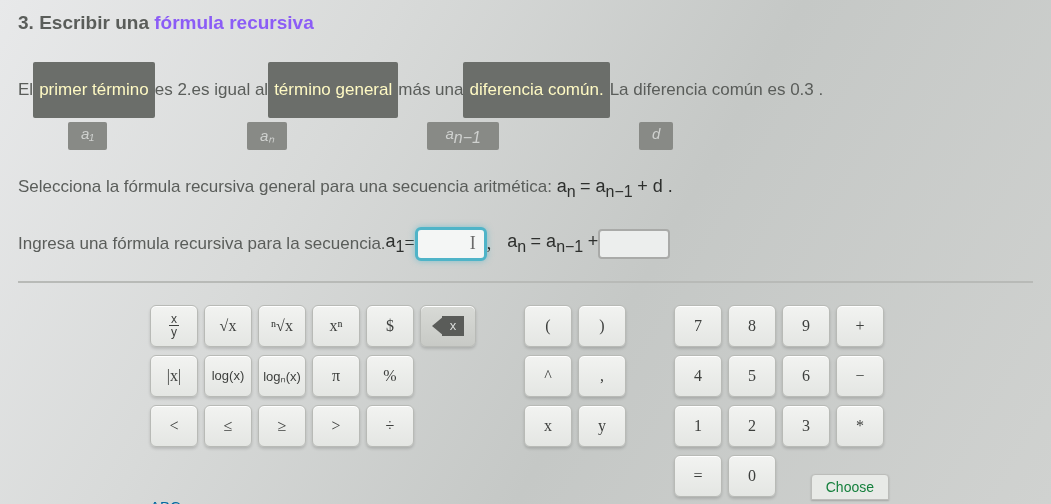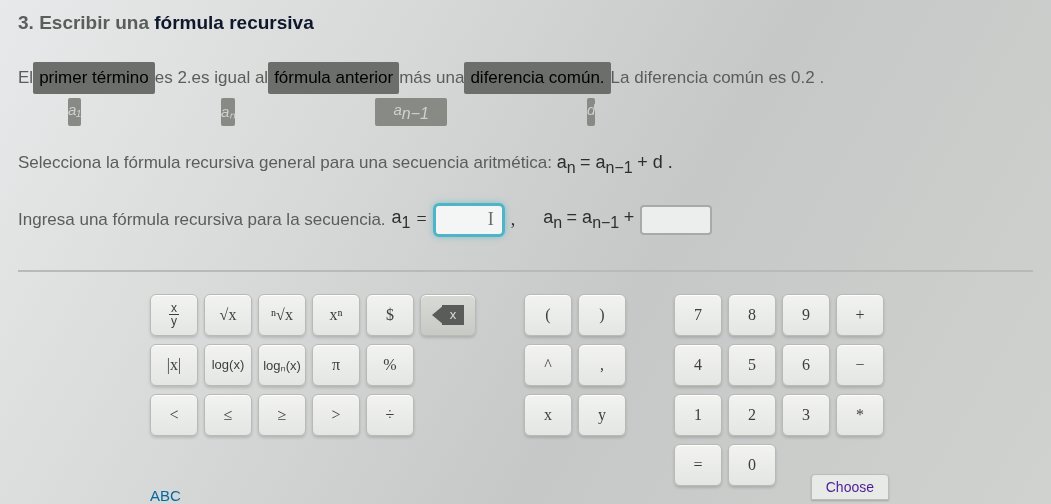--- a/index.html
+++ b/index.html
@@ -1,65 +1,65 @@
 <!DOCTYPE html>
 <html><head>
 <meta charset="utf-8">
 <style>
 *{box-sizing:border-box;margin:0;padding:0;font-family:Arial,Helvetica,sans-serif}
 body{width:1051px;height:504px;overflow:hidden;background:linear-gradient(120deg,#e8e9ea 0%,#d8dad9 30%,#c5c8c6 60%,#d0d2d0 100%);position:relative}
 .question-area{padding:12px 18px 0 18px}
 .q-title{font-size:19px;color:#5a5d5a;font-weight:bold;margin-bottom:28px}
-.q-title .red{color:#0f172a}
+.q-title .red{color:#8b5cf6}
 .line1{font-size:17px;color:#5a5d5a;margin-bottom:4px;display:flex;align-items:center;flex-wrap:wrap;}
-.hl{background:#6b6e6a;color:#000000;padding:6px 6px;border-radius:2px;display:inline-block}
+.hl{background:#6b6e6a;color:#fef9c3;padding:18px 6px;border-radius:2px;display:inline-block}
 .hl.lt{background:#7b7e7a}
 .tag-row{display:flex;gap:140px;margin:4px 0 26px 50px;font-size:15px;color:#5f615f}
 .tag-box{background:#888a86;color:#cfd1cf;padding:3px 18px;border-radius:2px;font-style:italic}
-.tag-box.sm{padding:3px 0}
+.tag-box.sm{padding:3px 13px}
 .sub{font-size:16px;vertical-align:sub}
 .line2{font-size:17px;color:#5a5d5a;margin-bottom:26px}
-.line3{font-size:17px;color:#5a5d5a;margin-bottom:33px;display:flex;align-items:center;gap:6px}
+.line3{font-size:17px;color:#5a5d5a;margin-bottom:20px;display:flex;align-items:center;}
 .formula{font-family:'Times New Roman',serif;font-size:18px;color:#2d2f2d;font-weight:400}
 .inp{display:inline-flex;align-items:center;justify-content:flex-end;width:72px;height:34px;border:3px solid #4fb4c8;border-radius:6px;background:#f4f6f5;padding:0 8px;font-family:'Times New Roman',serif;font-size:18px;color:#6a6a6a;box-shadow:0 0 6px rgba(79,180,200,.6)}
 .inp2{display:inline-block;width:72px;height:30px;border:2px solid #a9aaa8;border-radius:4px;background:#eceeed}
 .hr{border:none;border-top:2px solid #b8bab7;margin:10px 0 0 0}
 .keypad{padding:22px 18px 0 150px;display:flex;gap:48px;align-items:flex-start}
 .kcol{display:flex;flex-direction:column;gap:8px}
 .krow{display:flex;gap:6px}
 .key{width:48px;height:42px;background:linear-gradient(#f2f3f1,#e4e6e3);border:1px solid #b8bab6;border-radius:6px;box-shadow:0 2px 3px rgba(0,0,0,.15),inset 0 1px 0 #fff;display:flex;align-items:center;justify-content:center;font-size:16px;color:#3d3f3d;cursor:pointer;font-family:'Times New Roman',serif}
 .key.wide{width:56px}
 .key.bksp{background:linear-gradient(#d8dad6,#c8cac6)}
 .key .sm{font-size:13px}
 .bksp-shape{width:0;height:0;border-top:10px solid transparent;border-bottom:10px solid transparent;border-right:12px solid #5a5c59;display:inline-block;margin-right:-2px}
 .bksp-box{display:inline-flex;align-items:center;justify-content:center;width:22px;height:20px;background:#5a5c59;color:#dcdedc;font-size:13px}
 .abc{margin-left:150px;margin-top:1px;color:#0369a1;font-size:15px}
-.choose{position:absolute;right:162px;bottom:4px;background:#e8eae7;border:1px solid #bcbdba;border-radius:4px 4px 0 0;padding:4px 14px;font-size:14px;color:#4c1d95;box-shadow:0 1px 2px rgba(0,0,0,.2)}
+.choose{position:absolute;right:162px;bottom:4px;background:#e8eae7;border:1px solid #bcbdba;border-radius:4px 4px 0 0;padding:4px 14px;font-size:14px;color:#15803d;box-shadow:0 1px 2px rgba(0,0,0,.2)}
 .frac{display:inline-flex;flex-direction:column;align-items:center;font-size:12px;line-height:1}
 .frac .n{border-bottom:1px solid #3d3f3d;padding:0 2px}
 </style>
 </head>
 <body>
 
 <div class="question-area">
   <div class="q-title">
     <span>3.</span>
     <span>Escribir una</span>
     <span class="red">fórmula recursiva</span>
   </div>
 
   <div class="line1">
     <span>El</span>
     <span class="hl">primer término</span>
     <span>es 2.</span>
     <span>es igual al</span>
-    <span class="hl">fórmula anterior</span>
+    <span class="hl">término general</span>
     <span>más una</span>
     <span class="hl">diferencia común.</span>
-    <span>La diferencia común es 0.2 .</span>
+    <span>La diferencia común es 0.3 .</span>
   </div>
 
   <div class="tag-row">
     <span class="tag-box sm">a₁</span>
     <span class="tag-box sm">aₙ</span>
     <span class="tag-box"><span>a</span><span class="sub">n−1</span></span>
     <span class="tag-box sm">d</span>
   </div>
 
   <div class="line2">

